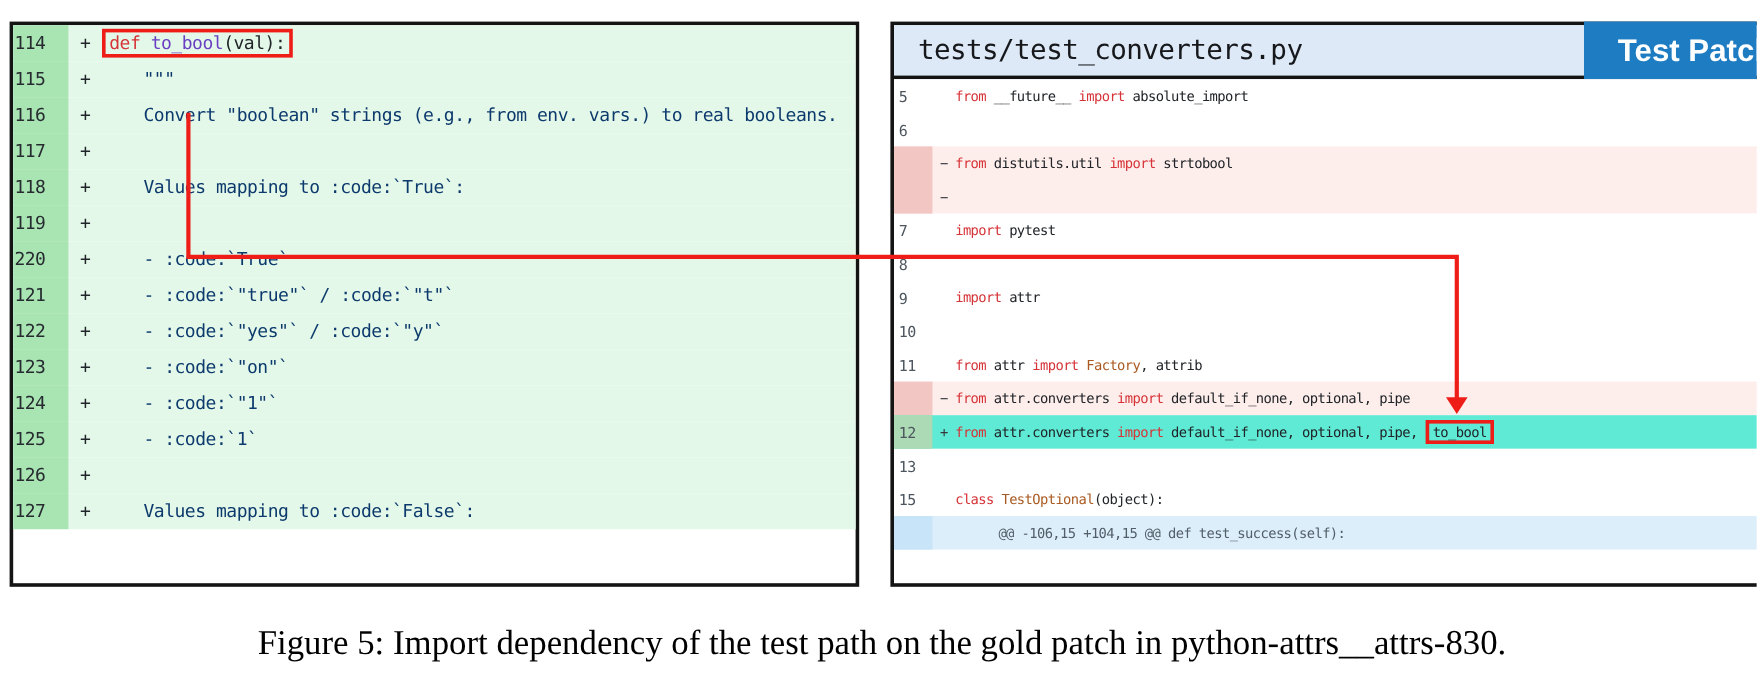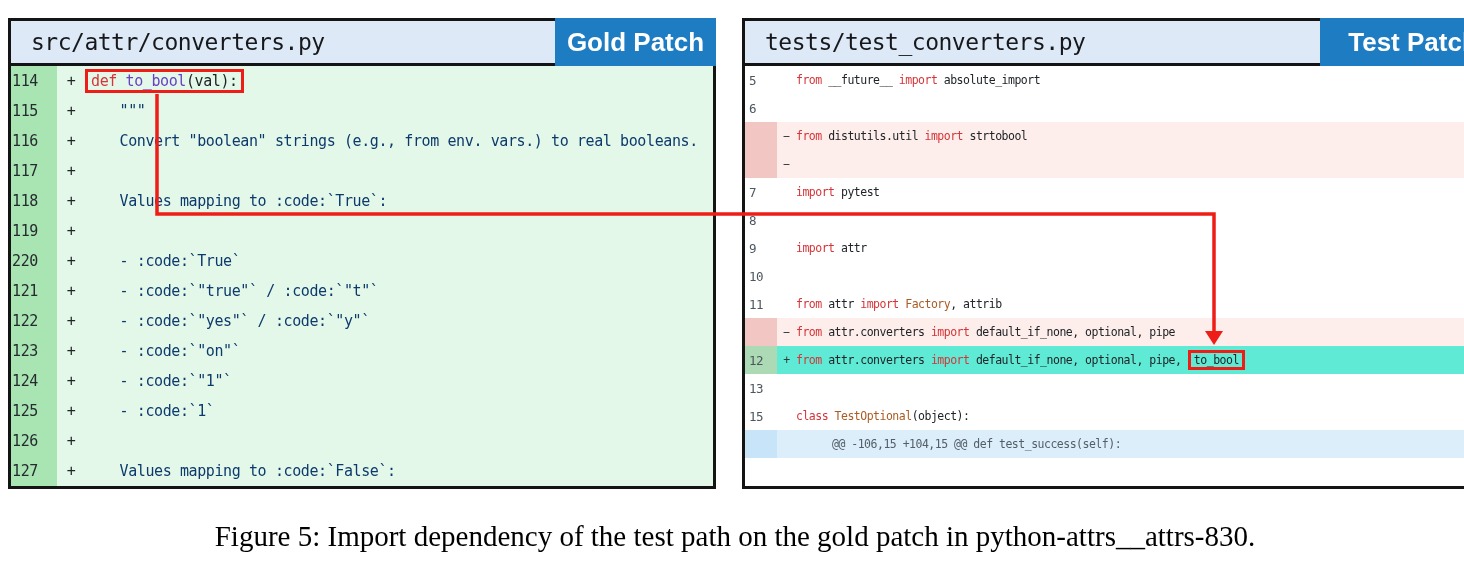--- a/index.html
+++ b/index.html
@@ -45,24 +45,20 @@
   .arrow-overlay{position:absolute;left:0;top:0;width:1464px;height:578px;pointer-events:none;}
   .caption{position:absolute;left:3px;top:520px;width:1464px;text-align:center;
            font-family:"Liberation Serif",serif;font-size:29px;color:#000000;}
 </style>
 </head>
 <body>
 
 <div class="canvas">
 
   <div class="panel gold" id="gold-panel">
-    <div class="panel-header">
-      <span class="filename">src/attr/converters.py</span>
-      <span class="badge" id="gold-badge">Gold Patch</span>
-    </div>
     <div class="code-body" id="gold-body">
         <div class="row">
           <div class="num">114</div>
           <div class="sign">+</div>
           <div class="code"><span class="redbox"><span class="seg-kw">def </span><span class="seg-fn">to_bool</span><span class="seg-pl">(val):</span></span></div>
         </div>
         <div class="row">
           <div class="num">115</div>
           <div class="sign">+</div>
           <div class="code"><span class="seg-st">    """</span></div>

